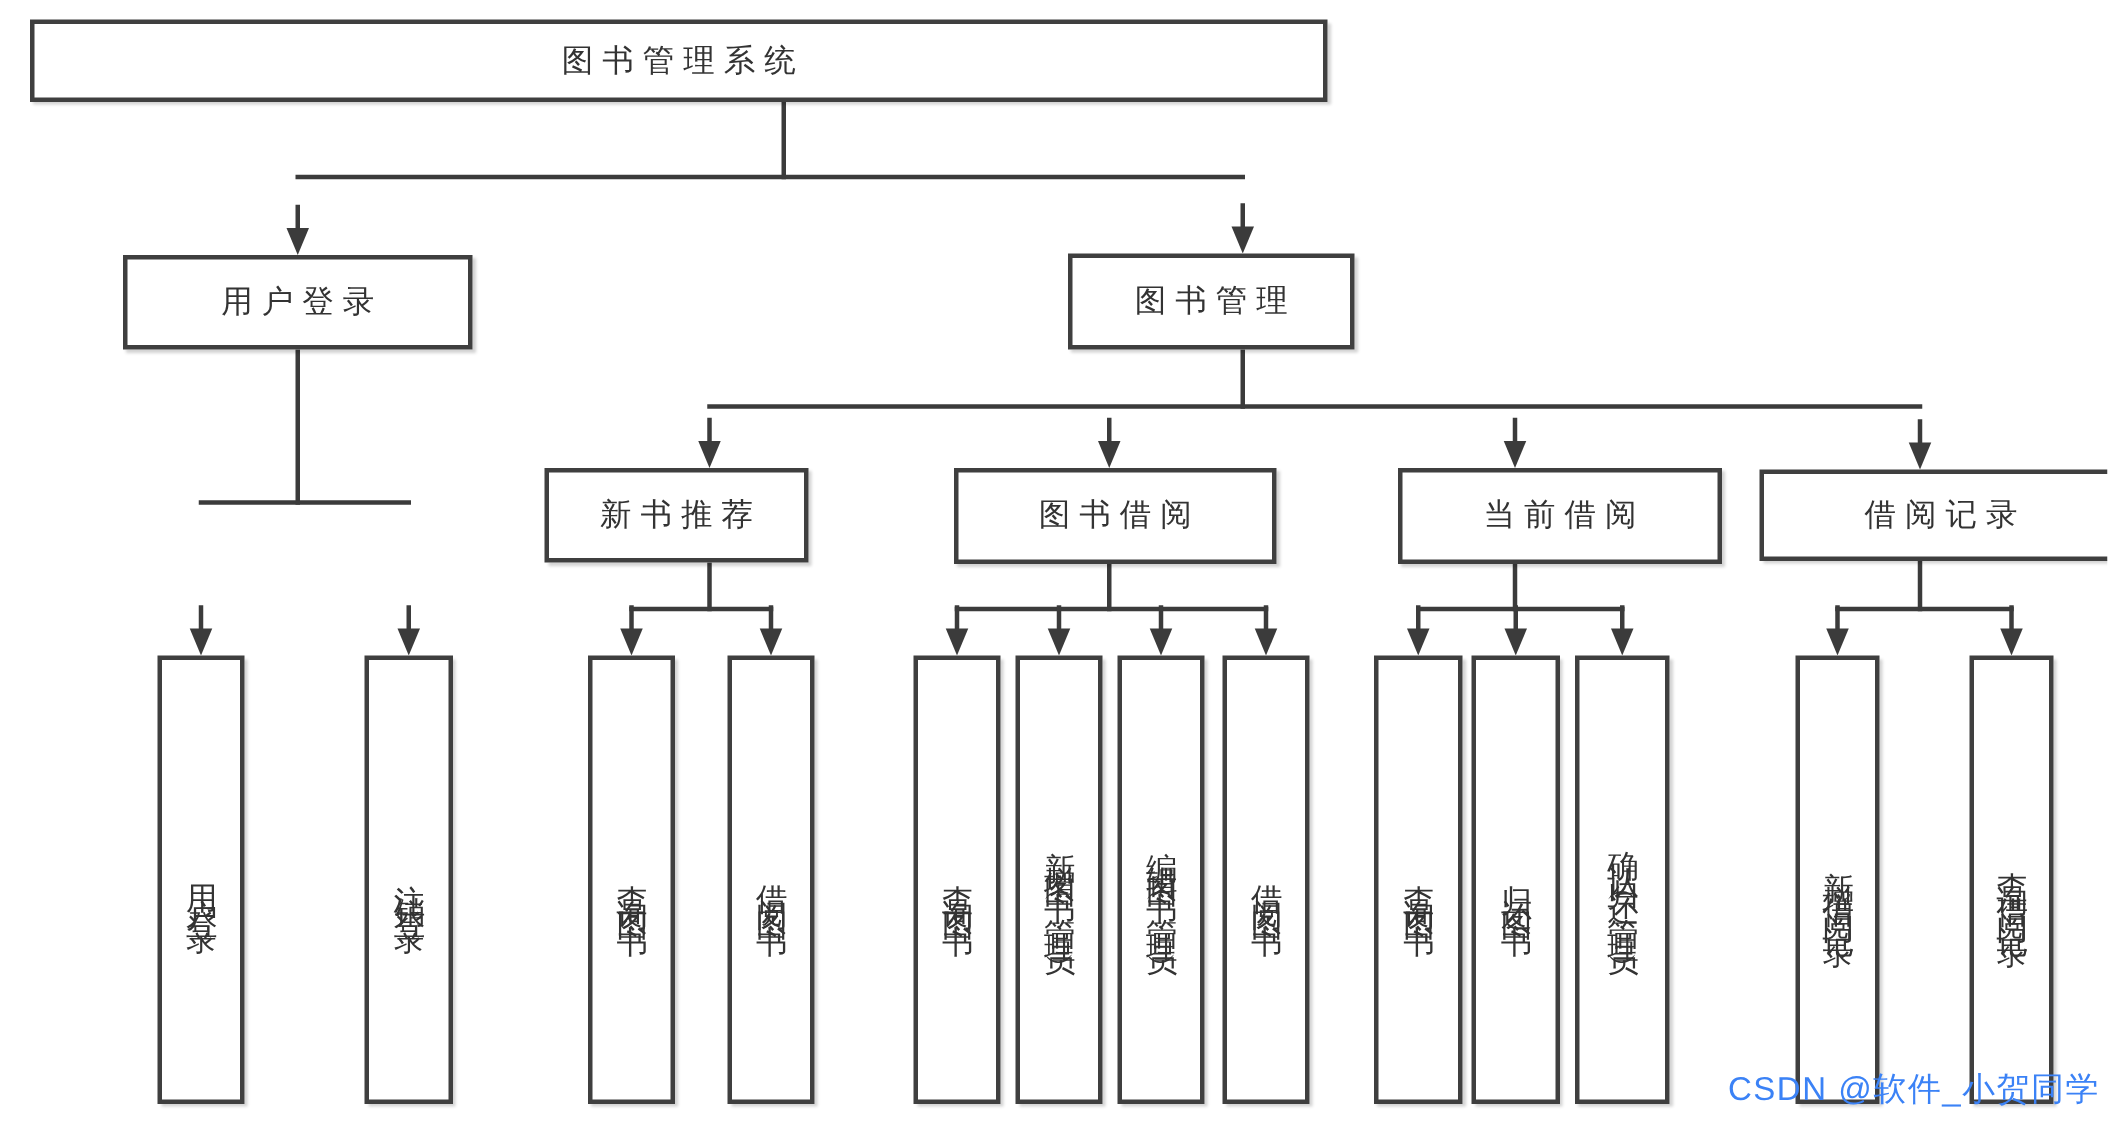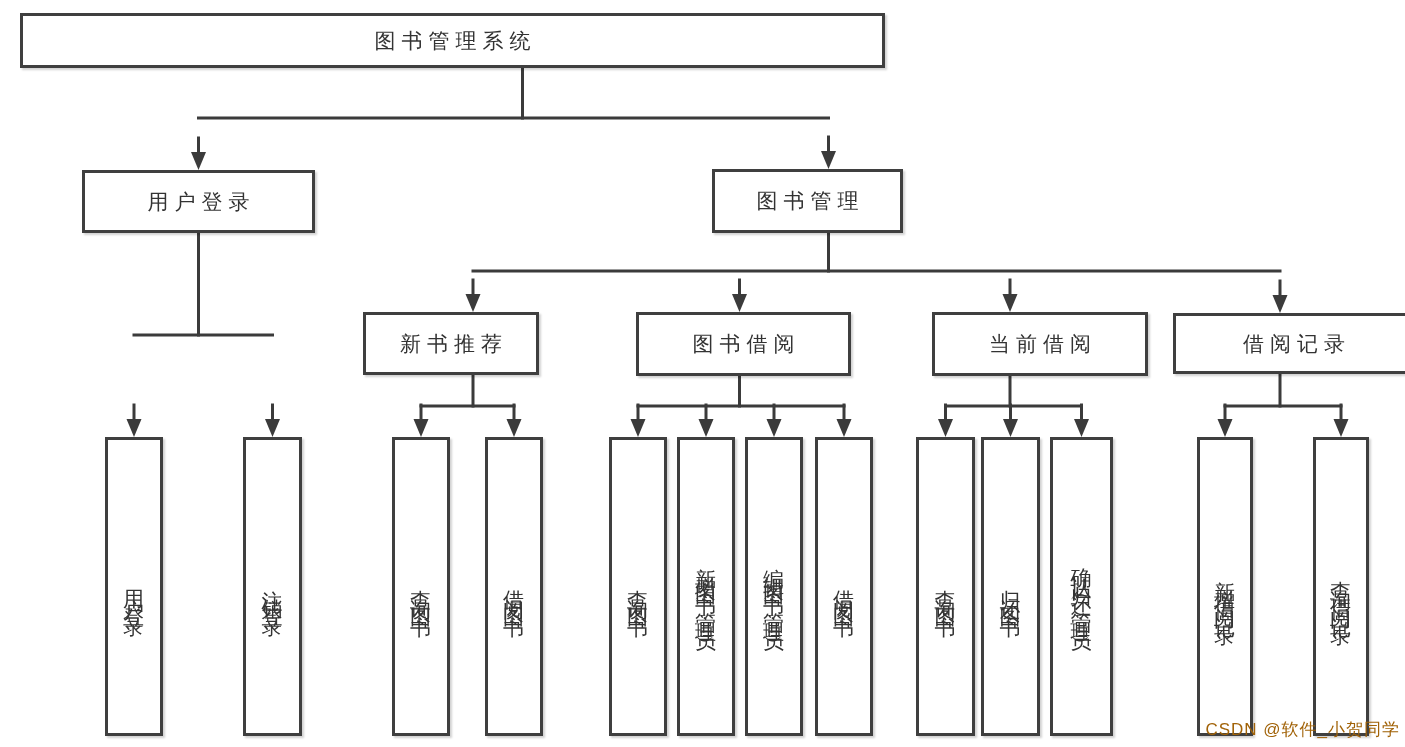--- a/index.html
+++ b/index.html
@@ -18,21 +18,21 @@
     font-size:21px;color:#333333;letter-spacing:6px;margin-right:-6px;
     white-space:nowrap;line-height:1.2;
   }
   .node.vertical .label{
     writing-mode:vertical-rl;
     letter-spacing:9px;margin-right:0;margin-bottom:-9px;
     line-height:1.1;
   }
   #watermark{
     position:absolute;right:5px;bottom:6px;
-    font-size:17px;color:#a16207;letter-spacing:1px;white-space:nowrap;
+    font-size:22px;color:#3b82f6;letter-spacing:1px;white-space:nowrap;
   }
 </style>
 </head>
 <body>
 
 <div id="canvas">
   <svg id="connectors" width="1405" height="747" viewBox="0 0 1405 747">
       <line x1="522.5" y1="68" x2="522.5" y2="118" stroke="#3b3b3b" stroke-width="3" stroke-linecap="square"></line>
       <line x1="198.5" y1="118" x2="828.5" y2="118" stroke="#3b3b3b" stroke-width="3" stroke-linecap="square"></line>
       <line x1="198.5" y1="138" x2="198.5" y2="154" stroke="#3b3b3b" stroke-width="3" stroke-linecap="square"></line>

